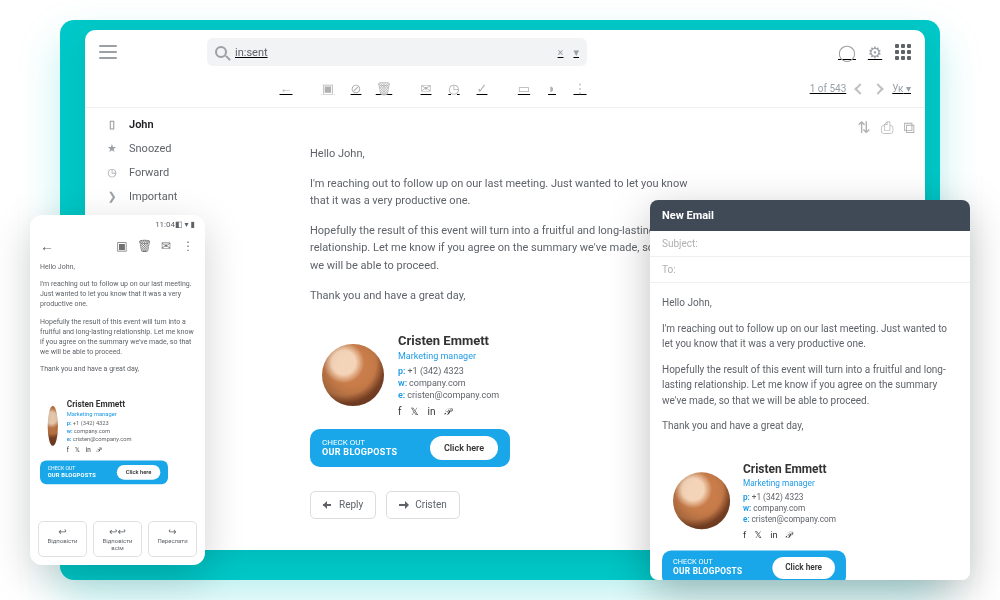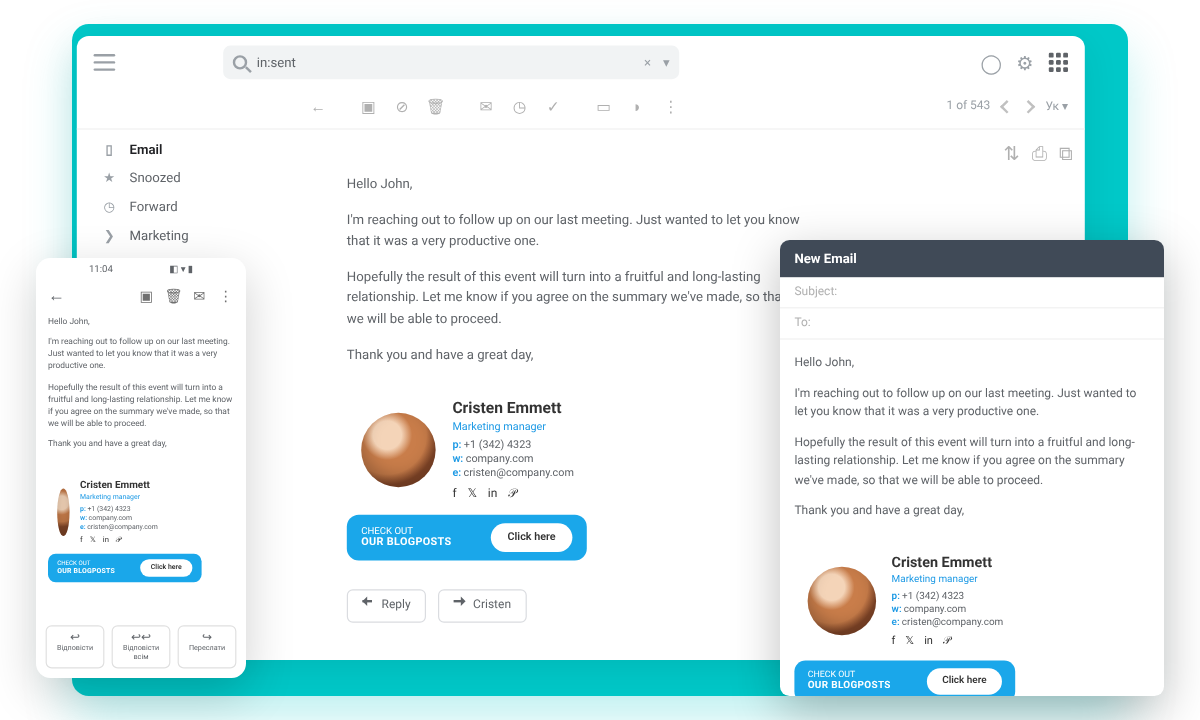--- a/index.html
+++ b/index.html
@@ -1,18 +1,18 @@
 <!DOCTYPE html>
 <html><head>
 <meta charset="utf-8">
 <style>
   *{box-sizing:border-box;margin:0;padding:0;font-family:-apple-system,BlinkMacSystemFont,"Segoe UI",Roboto,Arial,sans-serif;}
   body{width:1000px;height:600px;background:#fff;position:relative;overflow:hidden;}
   .teal-frame{position:absolute;left:60px;top:20px;width:880px;height:560px;background:#00c8c8;border-radius:14px;box-shadow:0 20px 40px rgba(0,200,200,.25);}
-  .main-window{position:absolute;left:64px;top:30px;width:840px;height:520px;background:#fff;border-radius:10px;box-shadow:0 8px 30px rgba(0,0,0,.08);}
+  .main-window{position:absolute;left:85px;top:30px;width:840px;height:520px;background:#fff;border-radius:10px;box-shadow:0 8px 30px rgba(0,0,0,.08);text-decoration:underline;}
   
   .mw-top{display:flex;align-items:center;padding:10px 14px;height:44px;}
   .menu-icon{width:18px;height:14px;margin-right:90px;position:relative;}
   .menu-icon span,.menu-icon::before,.menu-icon::after{content:"";position:absolute;left:0;right:0;height:2px;background:#9aa0a6;border-radius:2px;}
   .menu-icon::before{top:0}.menu-icon span{top:6px}.menu-icon::after{top:12px}
   .search-box{flex:none;width:380px;height:28px;background:#f1f3f4;border-radius:6px;display:flex;align-items:center;padding:0 8px;gap:8px;font-size:11px;color:#5f6368;}
   .search-box .sicon{width:12px;height:12px;border:2px solid #9aa0a6;border-radius:50%;position:relative;}
   .search-box .sicon::after{content:"";position:absolute;width:6px;height:2px;background:#9aa0a6;transform:rotate(45deg);left:8px;top:9px;}
   .search-box input{flex:1;border:none;background:transparent;font-size:11px;outline:none;color:#5f6368;}
   .search-right{display:flex;gap:10px;color:#9aa0a6;align-items:center;font-size:11px;}
@@ -44,35 +44,35 @@
   .sig-info{font-size:9px;line-height:1.35;}
   .sig-name{font-size:13px;font-weight:700;color:#333;}
   .sig-title{color:#1e9ae5;font-size:9px;margin-bottom:3px;}
   .sig-line b{color:#1e9ae5;font-weight:600;margin-right:2px;}
   .sig-social{display:flex;gap:9px;margin-top:4px;color:#333;font-size:10px;}
   .sig-banner{background:#1aa7ea;border-radius:10px;padding:7px 12px;display:flex;align-items:center;justify-content:space-between;margin-top:4px;width:200px;}
   .sig-banner .txt{color:#fff;font-size:8px;line-height:1.2;}
   .sig-banner .txt strong{display:block;font-size:9px;letter-spacing:.3px;}
   .sig-btn{background:#fff;border-radius:14px;padding:5px 14px;font-size:9px;font-weight:600;color:#333;}
   .reply-row{display:flex;gap:10px;margin-top:24px;}
-  .rbtn{border:1px solid #dadce0;border-radius:5px;padding:5px 12px;font-size:10px;color:#5f6368;display:flex;gap:6px;cursor:pointer;}
+  .rbtn{border:1px solid #dadce0;border-radius:5px;padding:5px 12px;font-size:10px;color:#5f6368;display:flex;align-items:center;gap:6px;cursor:pointer;}
   .arrow{width:10px;height:8px;position:relative;}
   .arrow::before{content:"";position:absolute;width:8px;height:2px;background:#5f6368;top:3px;}
   .arrow.l::after{content:"";position:absolute;border:4px solid transparent;border-right-color:#5f6368;left:-4px;top:0;}
   .arrow.r::after{content:"";position:absolute;border:4px solid transparent;border-left-color:#5f6368;right:-4px;top:0;}
   
   .compose{position:absolute;right:30px;bottom:20px;width:320px;height:380px;background:#fff;border-radius:8px;box-shadow:0 12px 40px rgba(0,0,0,.25);overflow:hidden;}
   .compose-hd{background:#404a57;color:#fff;font-size:11px;padding:9px 12px;font-weight:bold;}
   .compose-field{padding:7px 12px;font-size:10px;color:#b0b0b0;border-bottom:1px solid #f0f0f0;}
   .compose-body{padding:12px;font-size:10px;color:#5f6368;line-height:1.55;}
   .compose-body p{margin-bottom:10px;}
   .compose .sig{transform:scale(.92);transform-origin:left top;}
   
   .mobile{position:absolute;left:30px;top:215px;width:175px;height:350px;background:#fff;border-radius:12px;box-shadow:0 12px 40px rgba(0,0,0,.18);overflow:hidden;}
-  .mob-status{display:flex;justify-content:center;align-items:center;padding:5px 10px;font-size:8px;color:#5f6368;gap:47px;}
+  .mob-status{display:flex;justify-content:flex-end;align-items:center;padding:5px 10px;font-size:8px;color:#5f6368;}
   .mob-bar{display:flex;align-items:center;padding:4px 10px 8px;gap:8px;color:#5f6368;}
   .mob-bar .back{font-size:14px;}
   .mob-bar .sp{flex:1;}
   .mob-bar .mi{width:14px;font-size:12px;color:#707070;text-align:center;}
   .mob-body{padding:0 10px;font-size:7px;color:#5f6368;line-height:1.45;}
   .mob-body p{margin-bottom:7px;}
   .mob-sig{transform:scale(.64);transform-origin:left top;margin-top:6px;height:105px;}
   .mob-actions{position:absolute;bottom:8px;left:8px;right:8px;display:flex;gap:6px;}
   .mob-act{flex:1;border:1px solid #e0e0e0;border-radius:5px;padding:5px 2px;text-align:center;font-size:6px;color:#5f6368;}
   .mob-act .ar{font-size:10px;display:block;line-height:1;}
@@ -133,33 +133,33 @@
       <span>1 of 543</span>
       <span class="chev l"></span>
       <span class="chev r"></span>
       <span><span>Ук</span> ▾</span>
     </div>
   </div>
 
   <div class="mw-sidebar">
     <div class="sb-item">
         <span class="sb-ic">▯</span>
-        <span>Email</span>
+        <span>John</span>
       </div>
     <div class="sb-item">
         <span class="sb-ic">★</span>
         <span>Snoozed</span>
       </div>
     <div class="sb-item">
         <span class="sb-ic">◷</span>
         <span>Forward</span>
       </div>
     <div class="sb-item">
         <span class="sb-ic">❯</span>
-        <span>Marketing</span>
+        <span>Important</span>
       </div>
     <div class="sb-item">
         <span class="sb-ic">➤</span>
         <span>Sent</span>
       </div>
   </div>
 
   <div class="side-icons">
     <span>⇅</span>
     <span>⎙</span>

